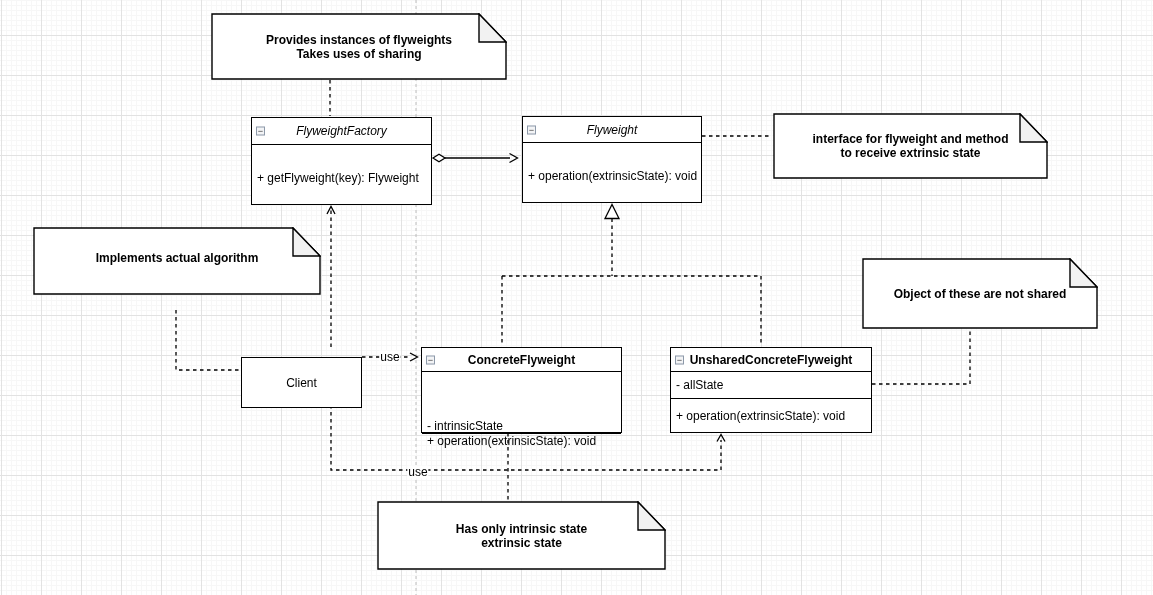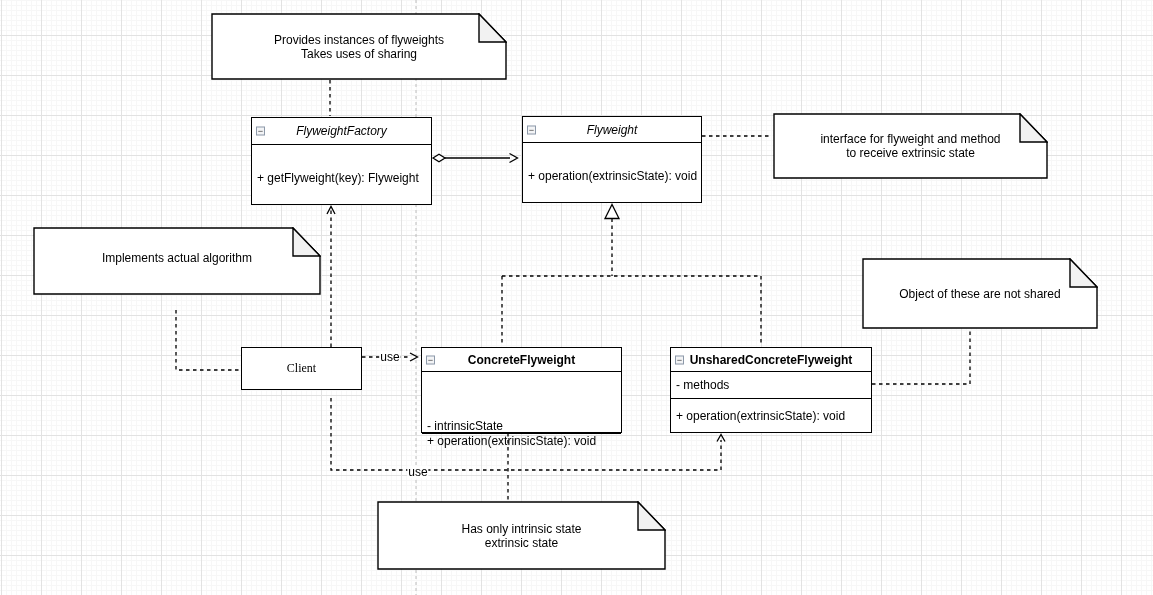--- a/index.html
+++ b/index.html
@@ -22,21 +22,21 @@
     color:#000;
     font-size:12px;
   }
   svg.layer{position:absolute;left:0;top:0;z-index:1;}
   .edge{stroke:#000;stroke-width:1.3;fill:none;}
   .dashed{stroke-dasharray:3.5 3.5;}
   .openhead{stroke:#000;stroke-width:1.3;fill:none;}
   .hollow{fill:#ffffff;stroke:#000;stroke-width:1.3;}
   .pagebound{stroke:#bcbcbc;stroke-width:1;stroke-dasharray:3 3;fill:none;}
 
-  .note{position:absolute;z-index:2;}
+  .note{position:absolute;z-index:2;font-weight:bold;}
   .note .note-text{
     position:absolute;left:4px;right:4px;top:0;bottom:0;
     display:flex;flex-direction:column;align-items:center;justify-content:center;
     text-align:center;line-height:14px;
   }
   .note svg{position:absolute;left:0;top:0;}
 
   .uml-class{
     position:absolute;z-index:2;background:#fff;
     border:1.5px solid #000;box-sizing:border-box;
@@ -207,27 +207,27 @@
       <div class="member">+ operation(extrinsicState): void</div>
     </div>
   </div>
 
   <div class="uml-class" style="left:670px;top:347px;width:202px;height:86px;">
     <div class="cls-title" style="height:24px;">
       <span class="collapse">−</span>
       <span class="t-bold">UnsharedConcreteFlyweight</span>
     </div>
     <div class="compartment" style="height:26px;">
-      <div class="member">- methods</div>
+      <div class="member">- allState</div>
     </div>
     <div class="compartment" style="flex:1;">
       <div class="member">+ operation(extrinsicState): void</div>
     </div>
   </div>
 
-  <div class="plain-box" style="left:241px;top:347px;width:121px;height:43px;font-family:Liberation Serif, serif;">
+  <div class="plain-box" style="left:241px;top:357px;width:121px;height:51px;">
     <span>Client</span>
   </div>
 
   <div class="edge-label" style="left:390px;top:357px;">use</div>
   <div class="edge-label" style="left:418px;top:472px;">use</div>
 
 </div>
 
 </body></html>

